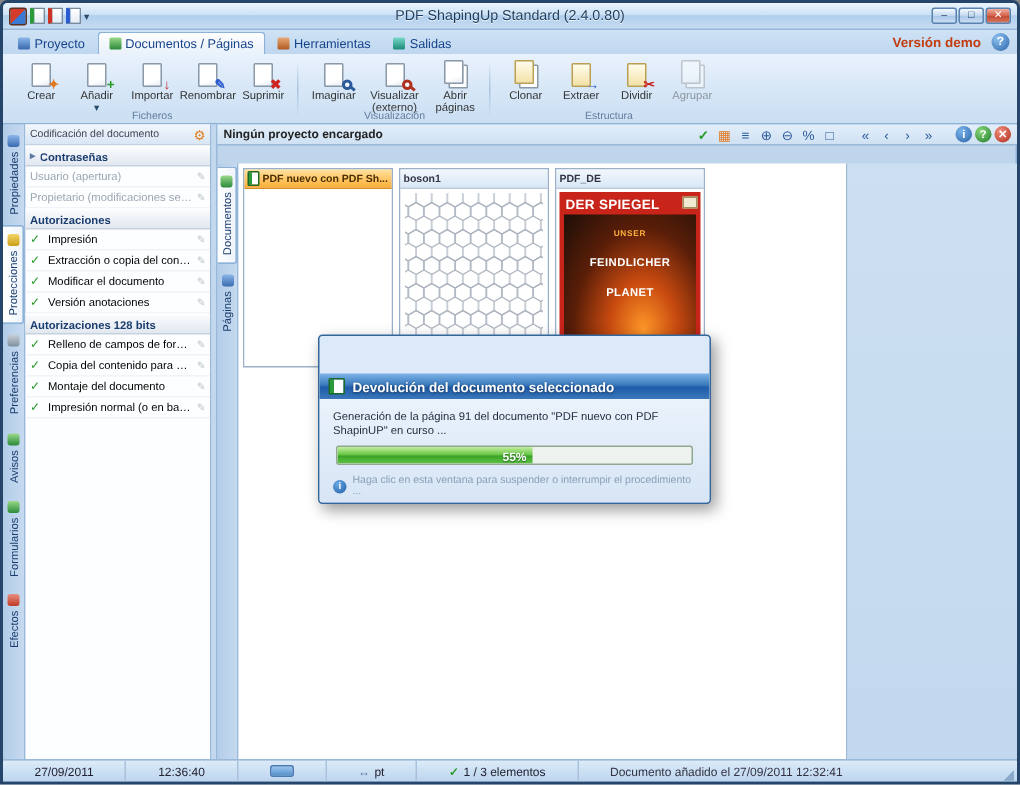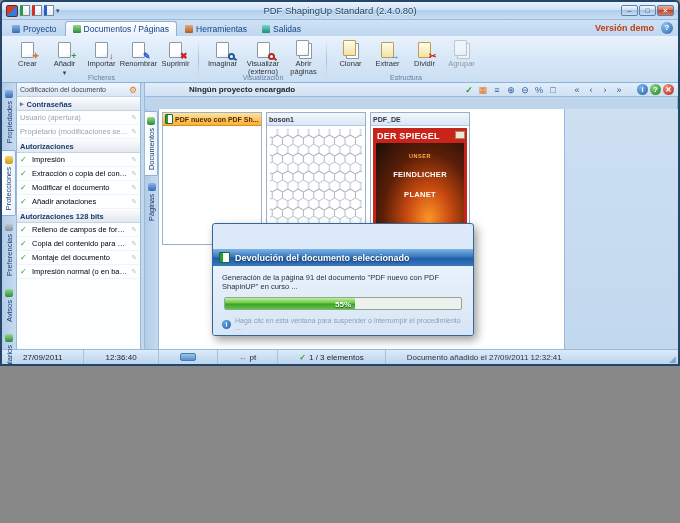--- a/index.html
+++ b/index.html
@@ -1,18 +1,18 @@
 <!DOCTYPE html>
 <html><head>
 <meta charset="utf-8">
 <style>
   * { box-sizing: border-box; margin: 0; padding: 0; }
   body { margin:0; background:#888; font-family:"Liberation Sans", sans-serif; }
   .window{
-    position:relative; width:680px; height:366px; margin:0 auto;
+    position:relative; width:680px; height:523px; margin:0 auto;
     border:2px solid #26456b; border-radius:5px 5px 0 0; overflow:hidden;
     background:#bfd5ec; box-shadow: inset 0 0 0 1px #8fb4da;
     display:flex; flex-direction:column;justify-content:center;
   }
   
   .titlebar{ height:18px; flex:none; position:relative; display:flex; align-items:center; padding:0 4px; gap:3px;
     background:linear-gradient(180deg,#eaf4fd 0%,#cde2f6 45%,#b0cfec 50%,#c7dcf2 100%); border-bottom:1px solid #9ab8d8;}
   .apptitle{ position:absolute; left:0; right:0; text-align:center; font-size:9.5px; color:#1e3c5c; text-shadow:0 1px 0 rgba(255,255,255,.8);}
   .qat{ display:flex; gap:2px; z-index:2; align-items:center;}
   .appicon{ width:12px; height:12px; border-radius:2px; background:linear-gradient(135deg,#d43b2a 0 50%,#3b7ad4 50% 100%); border:1px solid #5a3020;}
@@ -76,21 +76,21 @@
     font-weight:bold; color:#1a3c6e;}
   .prow.section .arr{ color:#5a7aa0; font-size:7px;}
   .prow.disabled{ color:#9aa6b2;}
   .prow .chk{ color:#2a9a2a; font-size:8px; width:9px; flex:none;}
   .prow .pedit{ margin-left:auto; color:#b8c4cc; font-size:7px; flex:none;}
   .split{ width:4px; flex:none; background:#c2d8ee; border-right:1px solid #9ab8d8;}
   
   .main{ flex:1; display:flex; flex-direction:column; min-width:0;}
   .mhead{ height:14px; flex:none; display:flex; align-items:center; gap:2px; padding:0 4px;
     background:linear-gradient(#e3eefa,#cfe1f3); border-bottom:1px solid #9ab8d8;}
-  .mtitle{ font-size:8px; font-weight:bold; color:#222; margin-right:auto; white-space:nowrap;margin-left:40px;}
+  .mtitle{ font-size:8px; font-weight:bold; color:#222; margin-right:auto; white-space:nowrap;}
   .hic{ width:12px; height:12px; text-align:center; line-height:12px; font-size:9px; border-radius:2px; flex:none; color:#2a5a9a;}
   .hic.green{ color:#2a9a2a; font-weight:bold;}
   .hic.multi{ color:#e07820;}
   .hgap{ width:8px; flex:none;}
   .circ{ width:11px; height:11px; border-radius:50%; color:#fff; font-size:7.5px; line-height:11px; text-align:center; font-weight:bold; flex:none;}
   .circ.blue{ background:radial-gradient(circle at 35% 30%,#7ab4ea,#2a62a8);}
   .circ.green{ background:radial-gradient(circle at 35% 30%,#8ad87a,#1f7a2a);}
   .circ.red{ background:radial-gradient(circle at 35% 30%,#f09080,#b02818);}
   .mbody{ flex:1; display:flex; min-height:0;margin-top:12px;}
   .dstrip{ width:14px; flex:none; background:linear-gradient(90deg,#b2cce8,#c6daf0); border-right:1px solid #9ab8d8;
@@ -335,21 +335,21 @@
         <span class="lbl">Extracción o copia del contenido</span>
         <span class="pedit">✎</span>
       </div>
       <div class="prow">
         <span class="chk">✓</span>
         <span class="lbl">Modificar el documento</span>
         <span class="pedit">✎</span>
       </div>
       <div class="prow">
         <span class="chk">✓</span>
-        <span class="lbl">Añadir anotaciones</span>
+        <span class="lbl">Versión anotaciones</span>
         <span class="pedit">✎</span>
       </div>
       <div class="prow section">
         <span class="lbl">Autorizaciones 128 bits</span>
       </div>
       <div class="prow">
         <span class="chk">✓</span>
         <span class="lbl">Relleno de campos de formulario</span>
         <span class="pedit">✎</span>
       </div>

